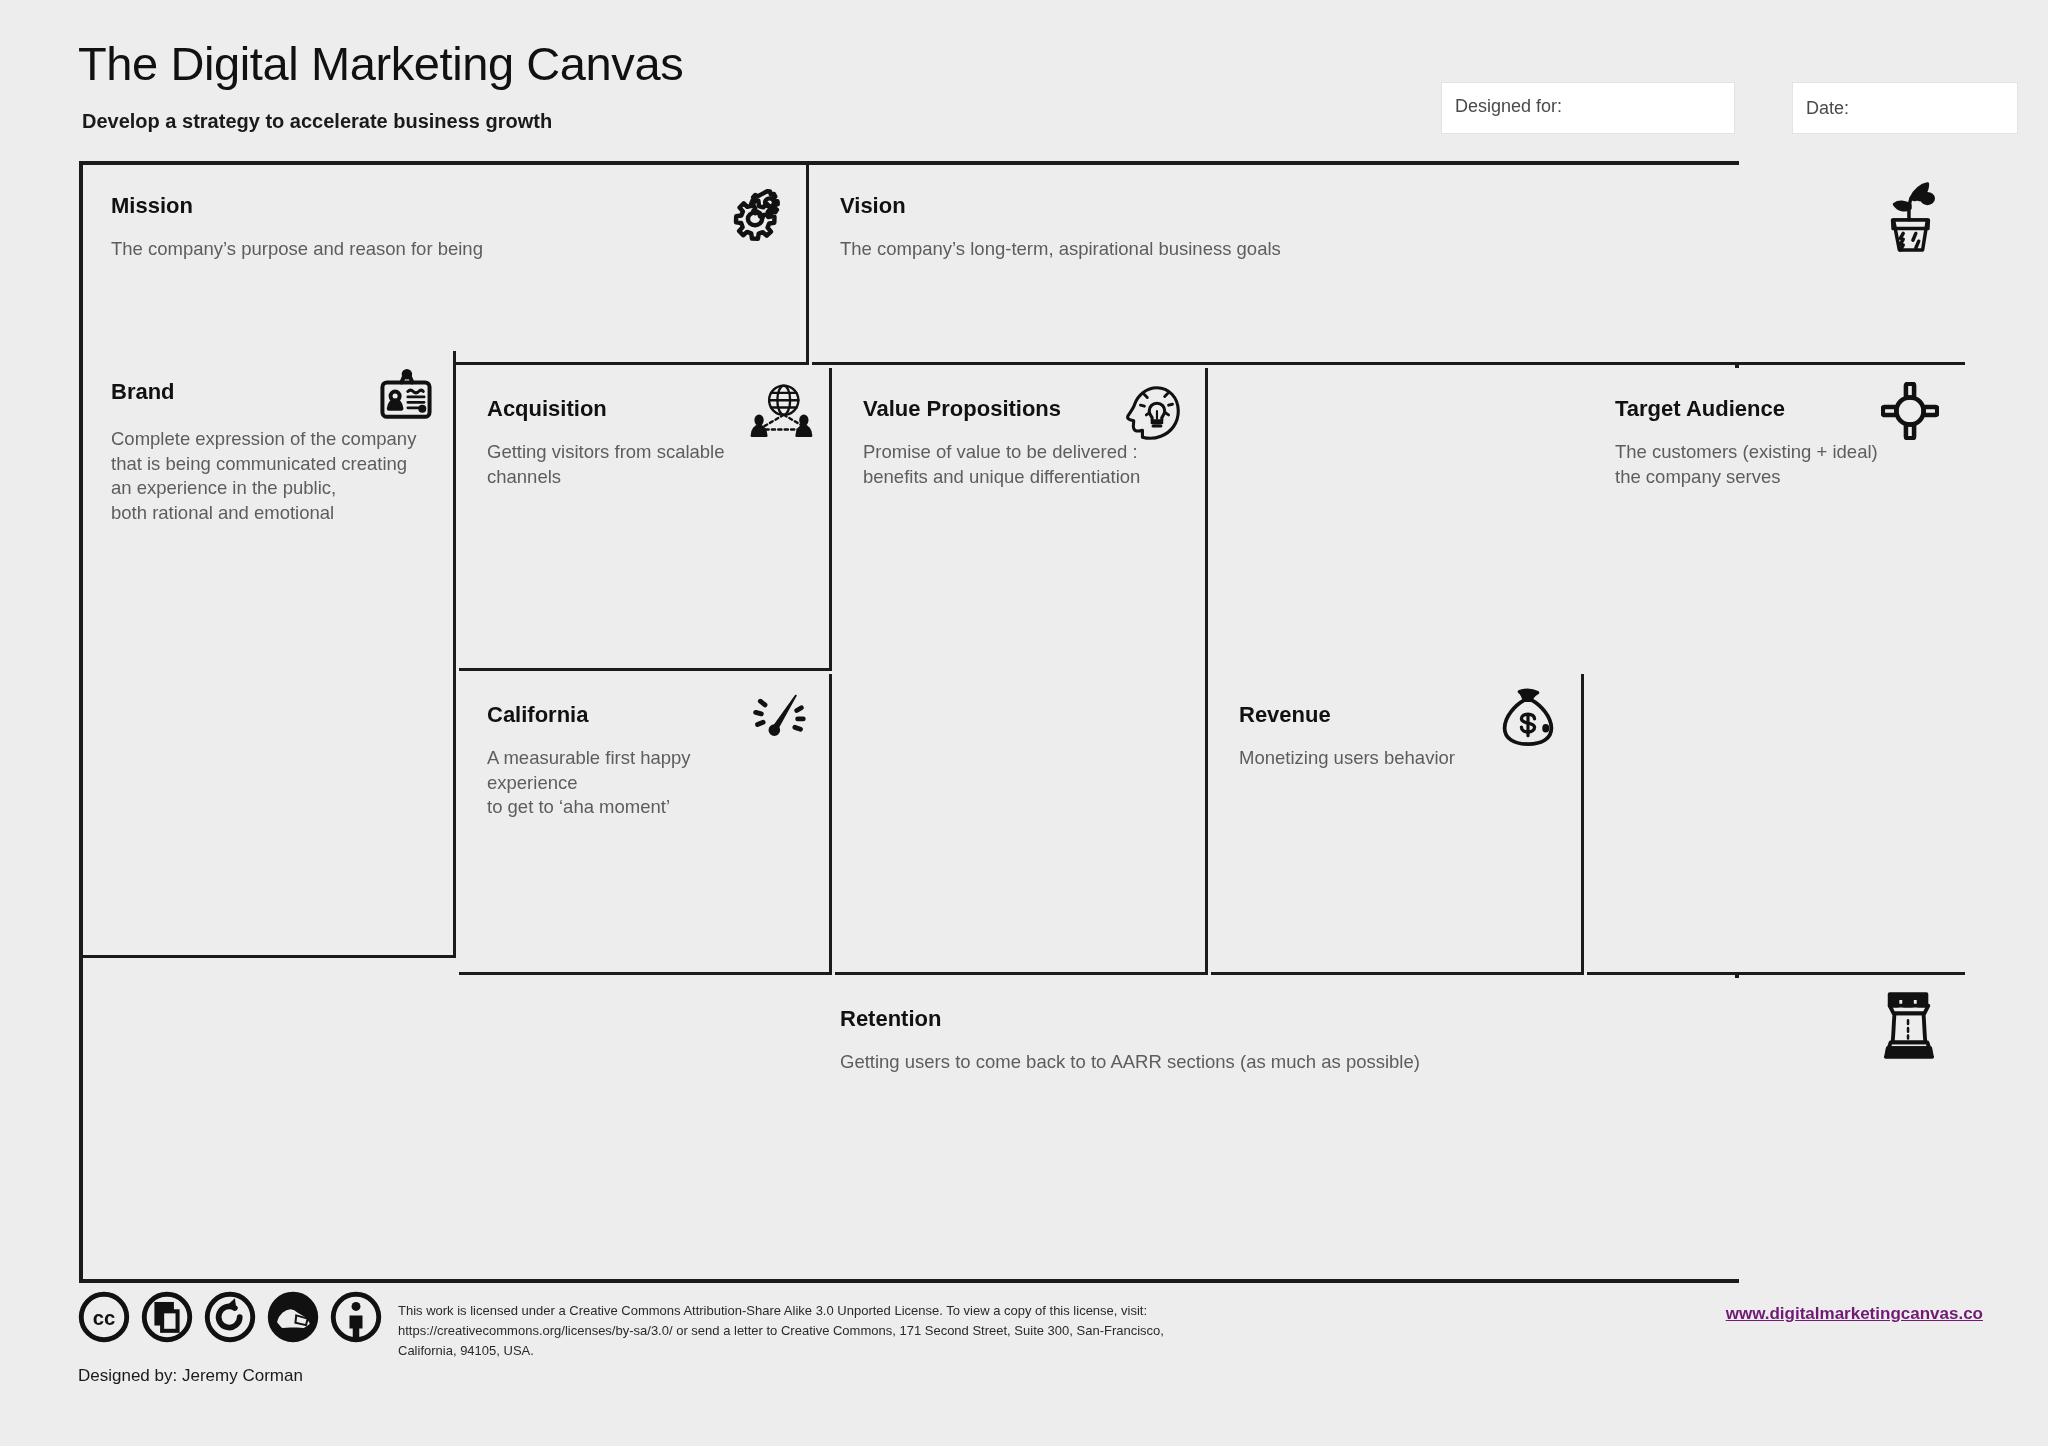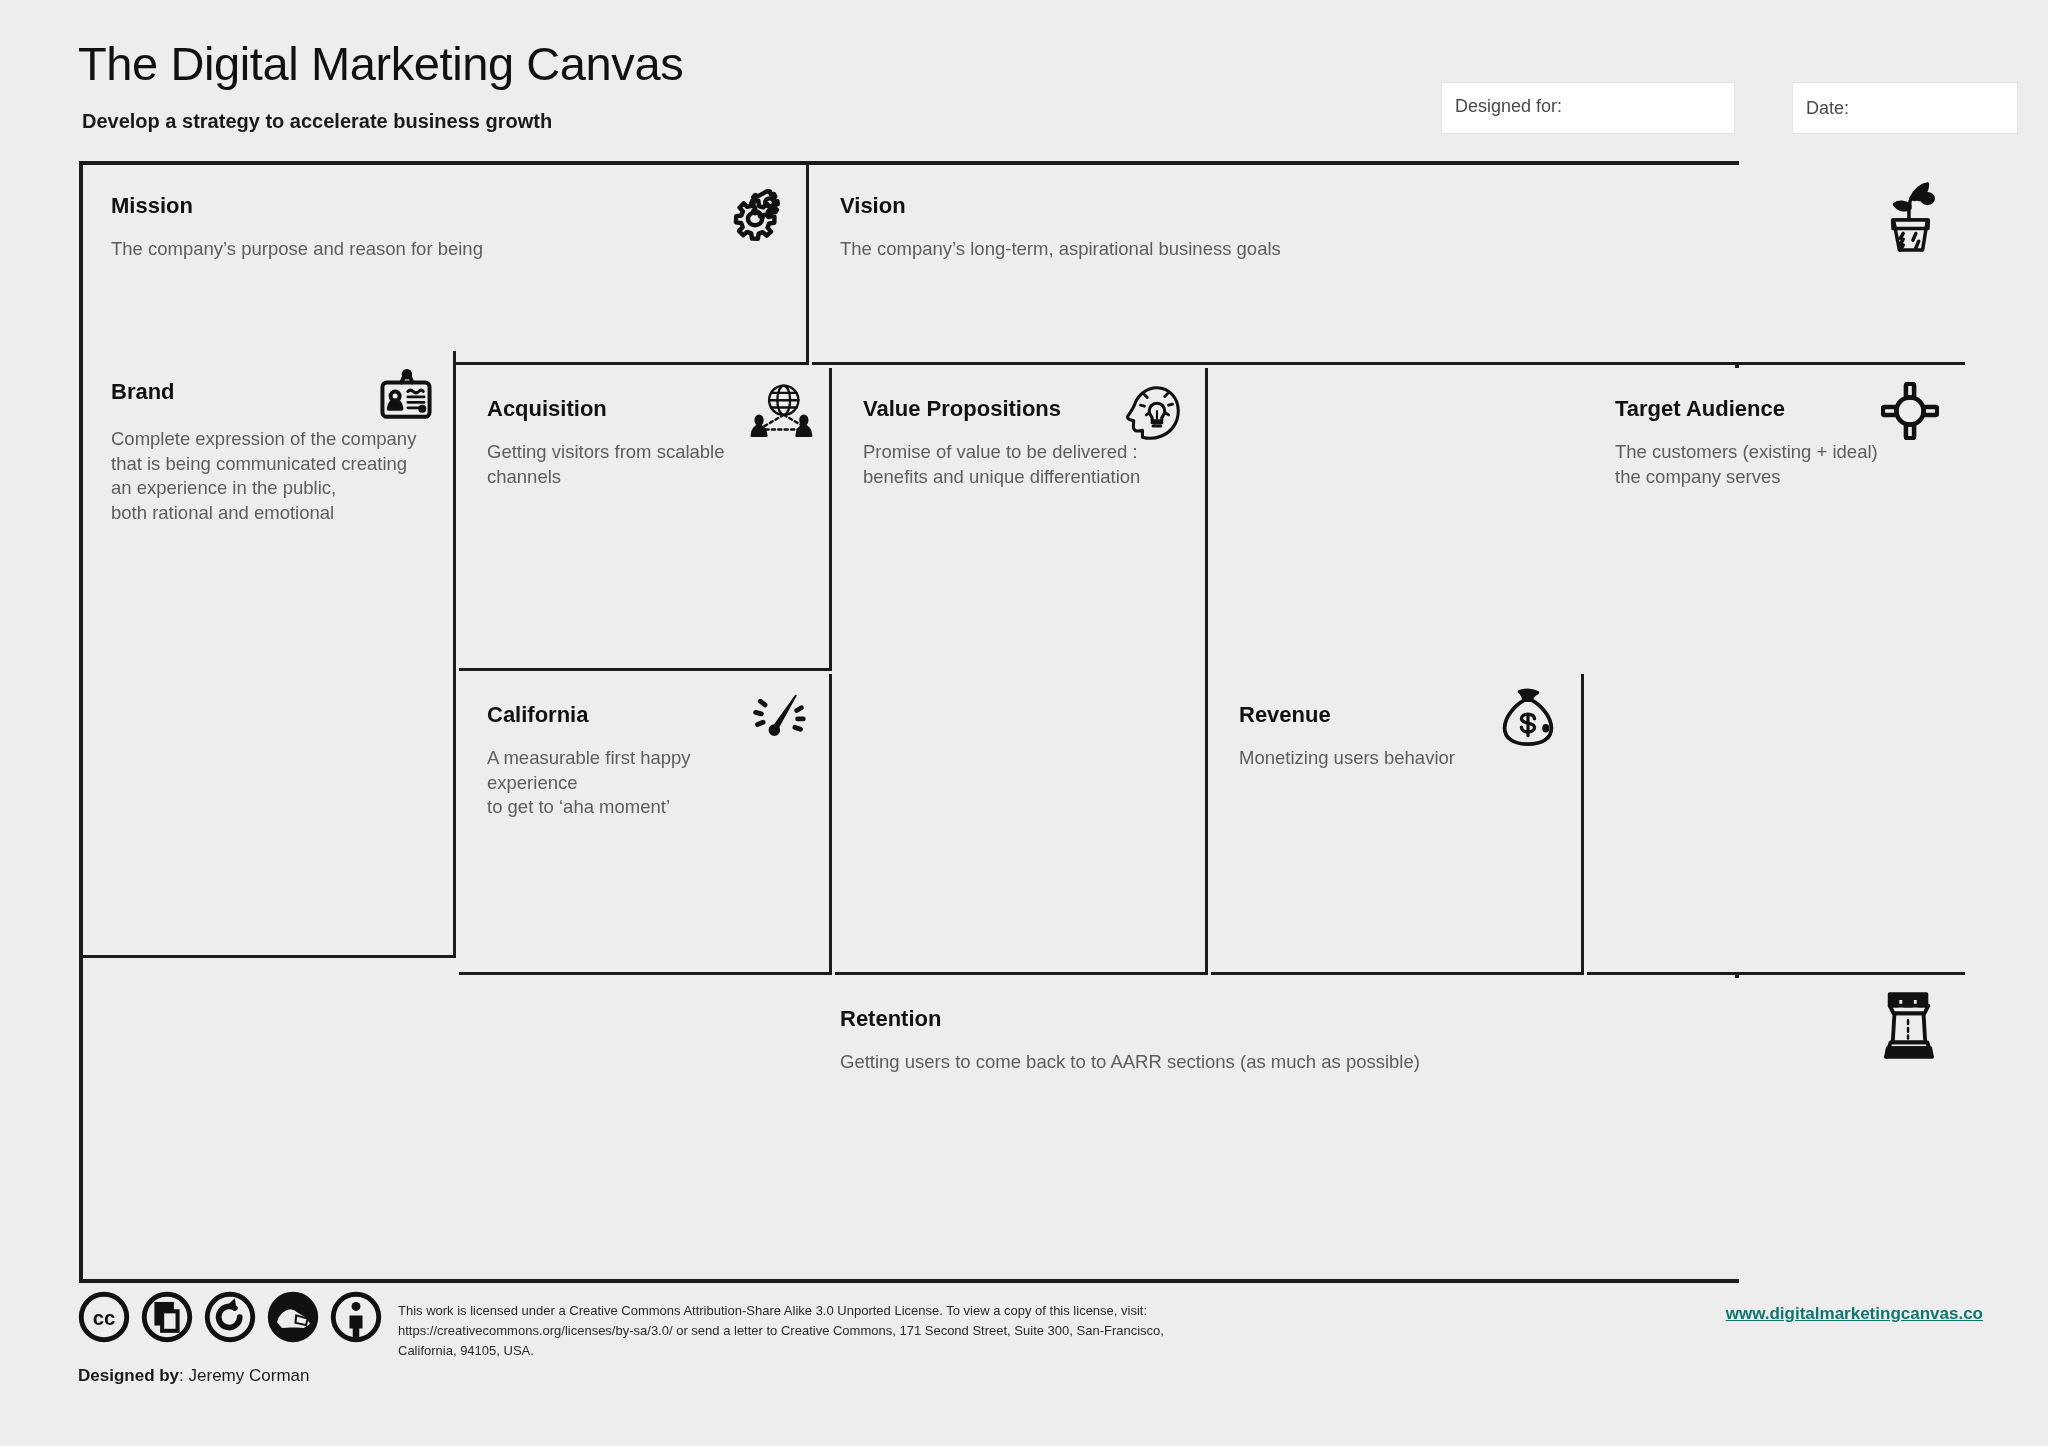--- a/index.html
+++ b/index.html
@@ -68,28 +68,28 @@
   .footer { position: absolute; left: 0; top: 1290px; width: 2048px; height: 156px; }
   .cc-row { position: absolute; left: 78px; top: 1px; display: flex; gap: 11px; }
   .cc-badge { width: 52px; height: 52px; color: #111; }
   .cc-badge svg { width: 100%; height: 100%; display: block; }
   .license {
     position: absolute; left: 398px; top: 11px; width: 790px;
     font-size: 13px; line-height: 1.52; color: #2a2a2a;
   }
   .site {
     position: absolute; right: 65px; top: 14px;
-    font-size: 17px; font-weight: 700; color: #0f766e;
+    font-size: 17px; font-weight: 700; color: #701a75;
     text-decoration: underline; white-space: nowrap;
   }
   .designer {
     position: absolute; left: 78px; top: 76px;
     font-size: 17px; color: #1a1a1a; white-space: nowrap;
   }
-  .designer b { font-weight: 700; }
+  .designer b { font-weight: 400; }
 </style>
 </head>
 <body>
 
 <div class="page">
 
   <div class="header">
     <div class="title">The Digital Marketing Canvas</div>
     <div class="subtitle">Develop a strategy to accelerate business growth</div>
 

